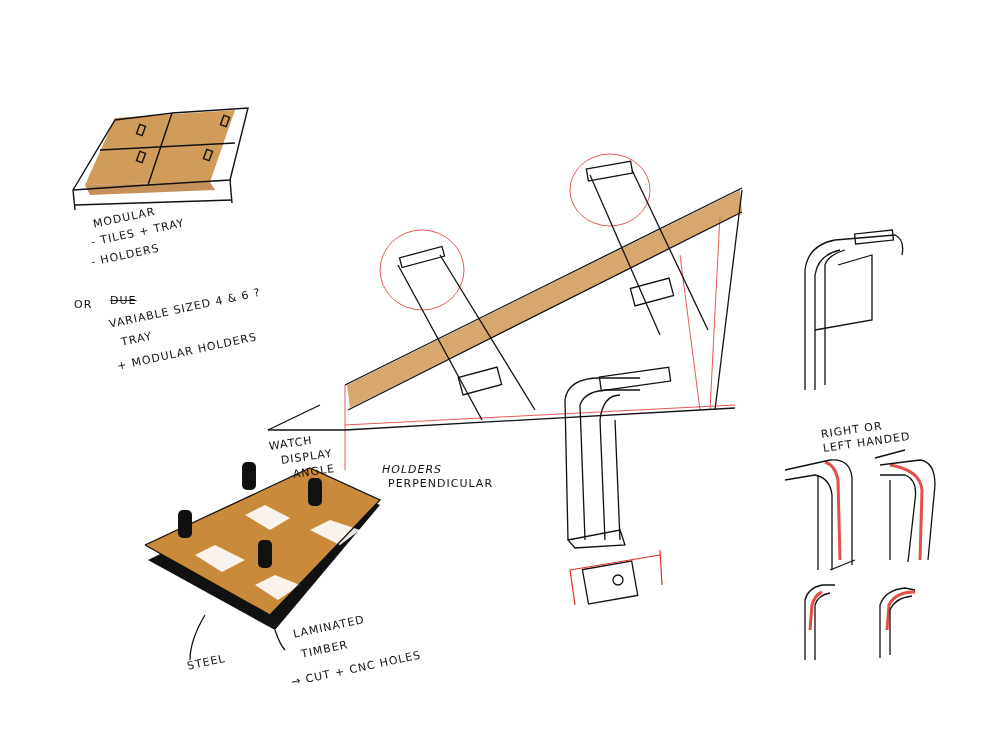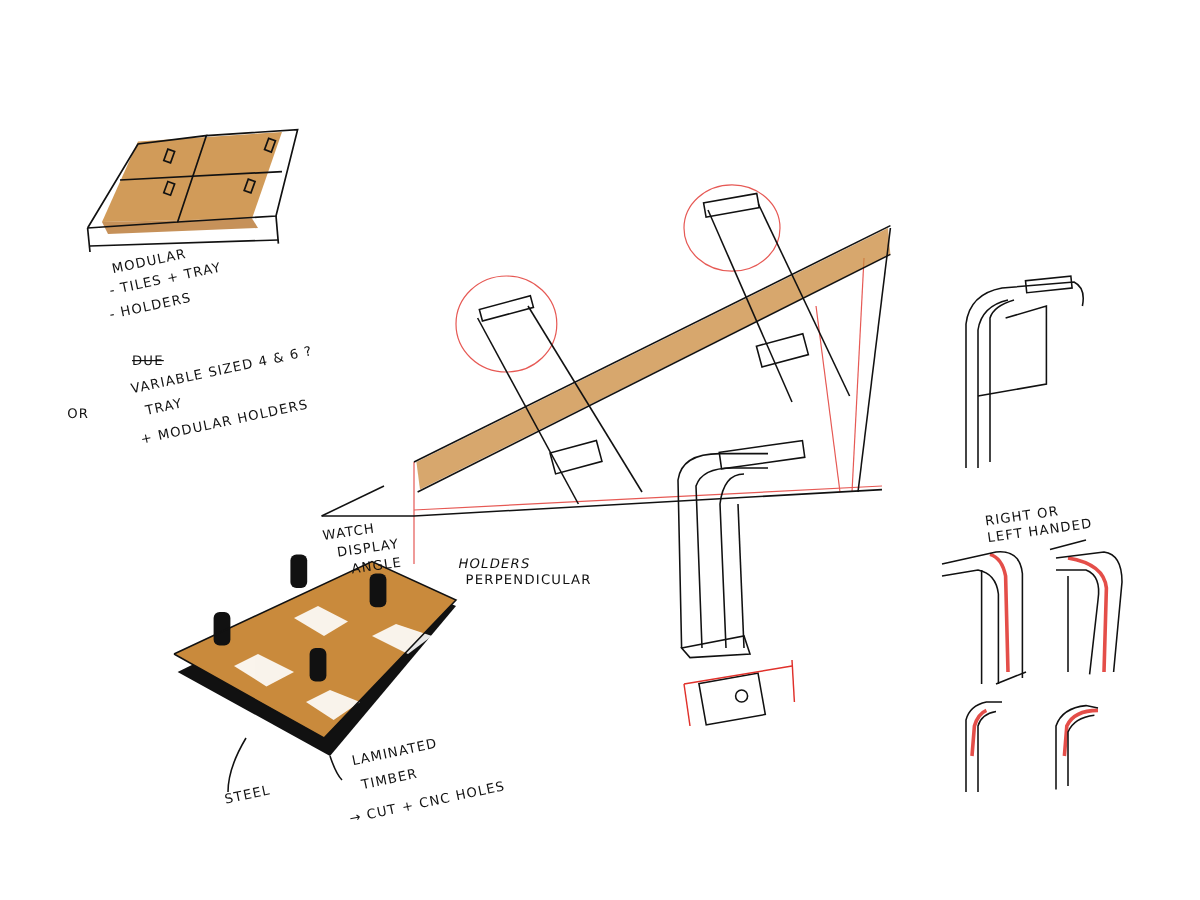--- a/index.html
+++ b/index.html
@@ -134,21 +134,21 @@
       <path d="M 880 658 L 880 605 Q 885 590 905 588 L 915 590"></path>
       <path d="M 890 655 L 890 610 Q 895 598 912 596"></path>
     </g>
   </g>
 </svg>
 
 <div class="note rot-a" style="left:92px;top:218px;">MODULAR</div>
 <div class="note rot-a" style="left:90px;top:236px;">- TILES + TRAY</div>
 <div class="note rot-a" style="left:90px;top:256px;">- HOLDERS</div>
 
-<div class="note" style="left:56px;top:298px;margin-top:40px;">OR</div>
+<div class="note" style="left:74px;top:298px;">OR</div>
 <div class="note strike" style="left:110px;top:294px;">DUE</div>
 <div class="note rot-a" style="left:108px;top:318px;">VARIABLE SIZED 4 &amp; 6 ?</div>
 <div class="note rot-a" style="left:120px;top:336px;">TRAY</div>
 <div class="note rot-a" style="left:116px;top:360px;">+ MODULAR HOLDERS</div>
 
 <div class="note rot-c" style="left:268px;top:440px;">WATCH</div>
 <div class="note rot-c" style="left:280px;top:454px;">DISPLAY</div>
 <div class="note rot-c" style="left:292px;top:468px;">ANGLE</div>
 
 <div class="note" style="left:382px;top:463px;font-style:italic;">HOLDERS</div>

